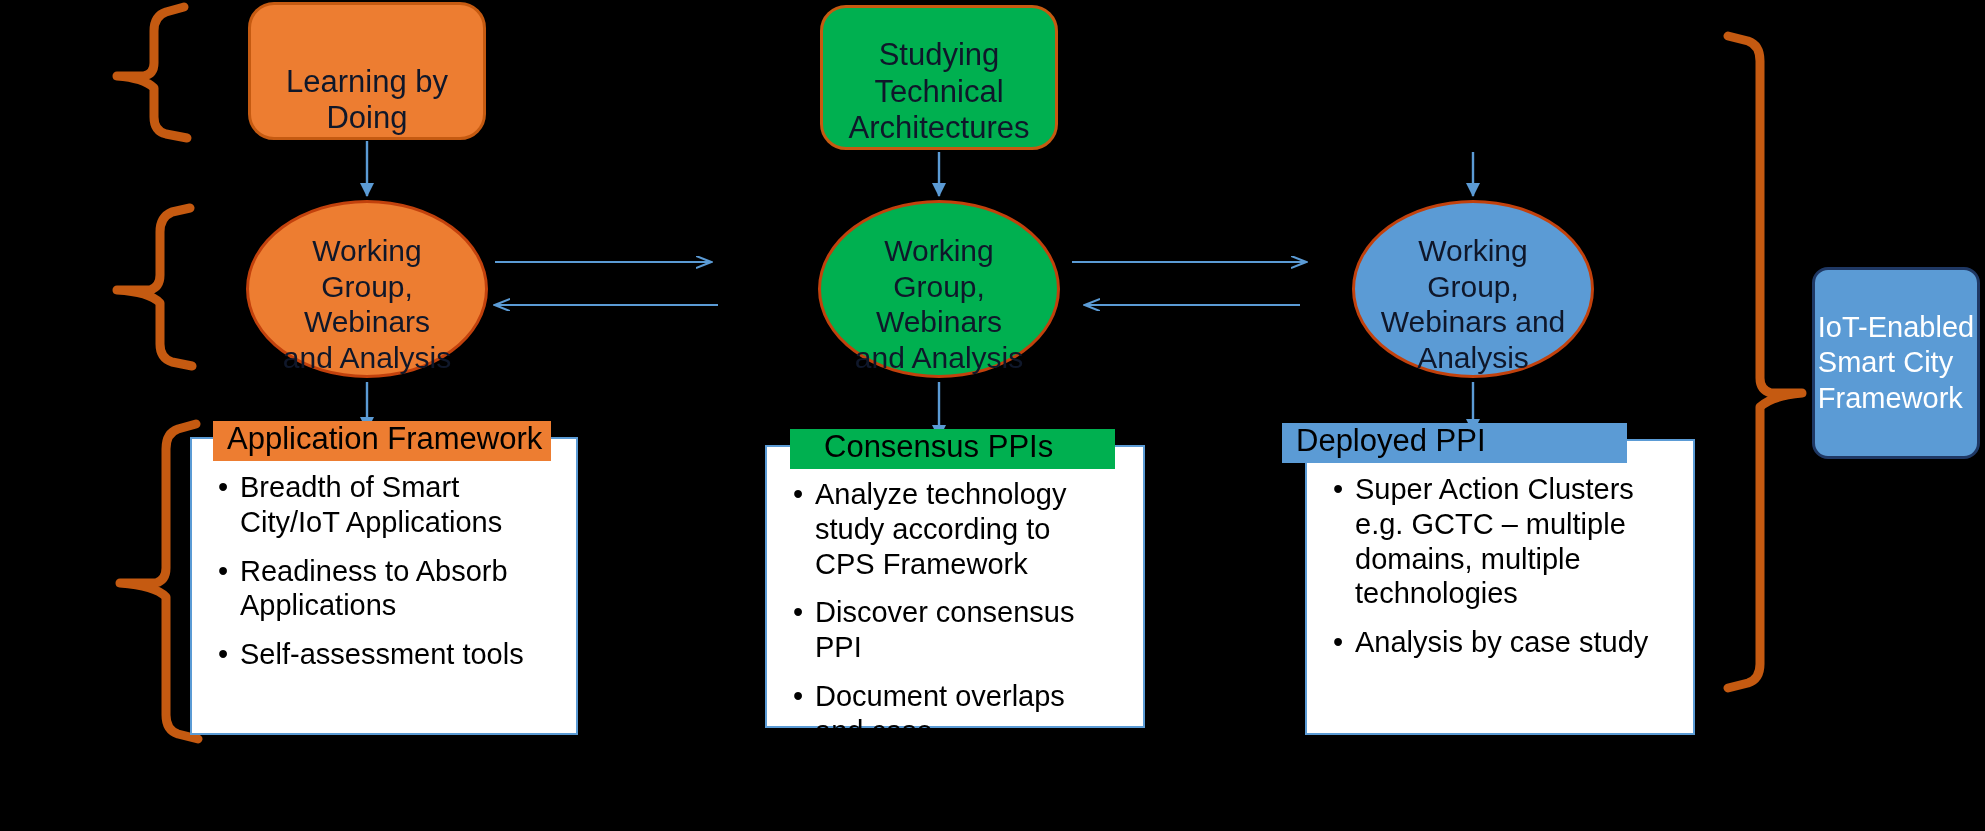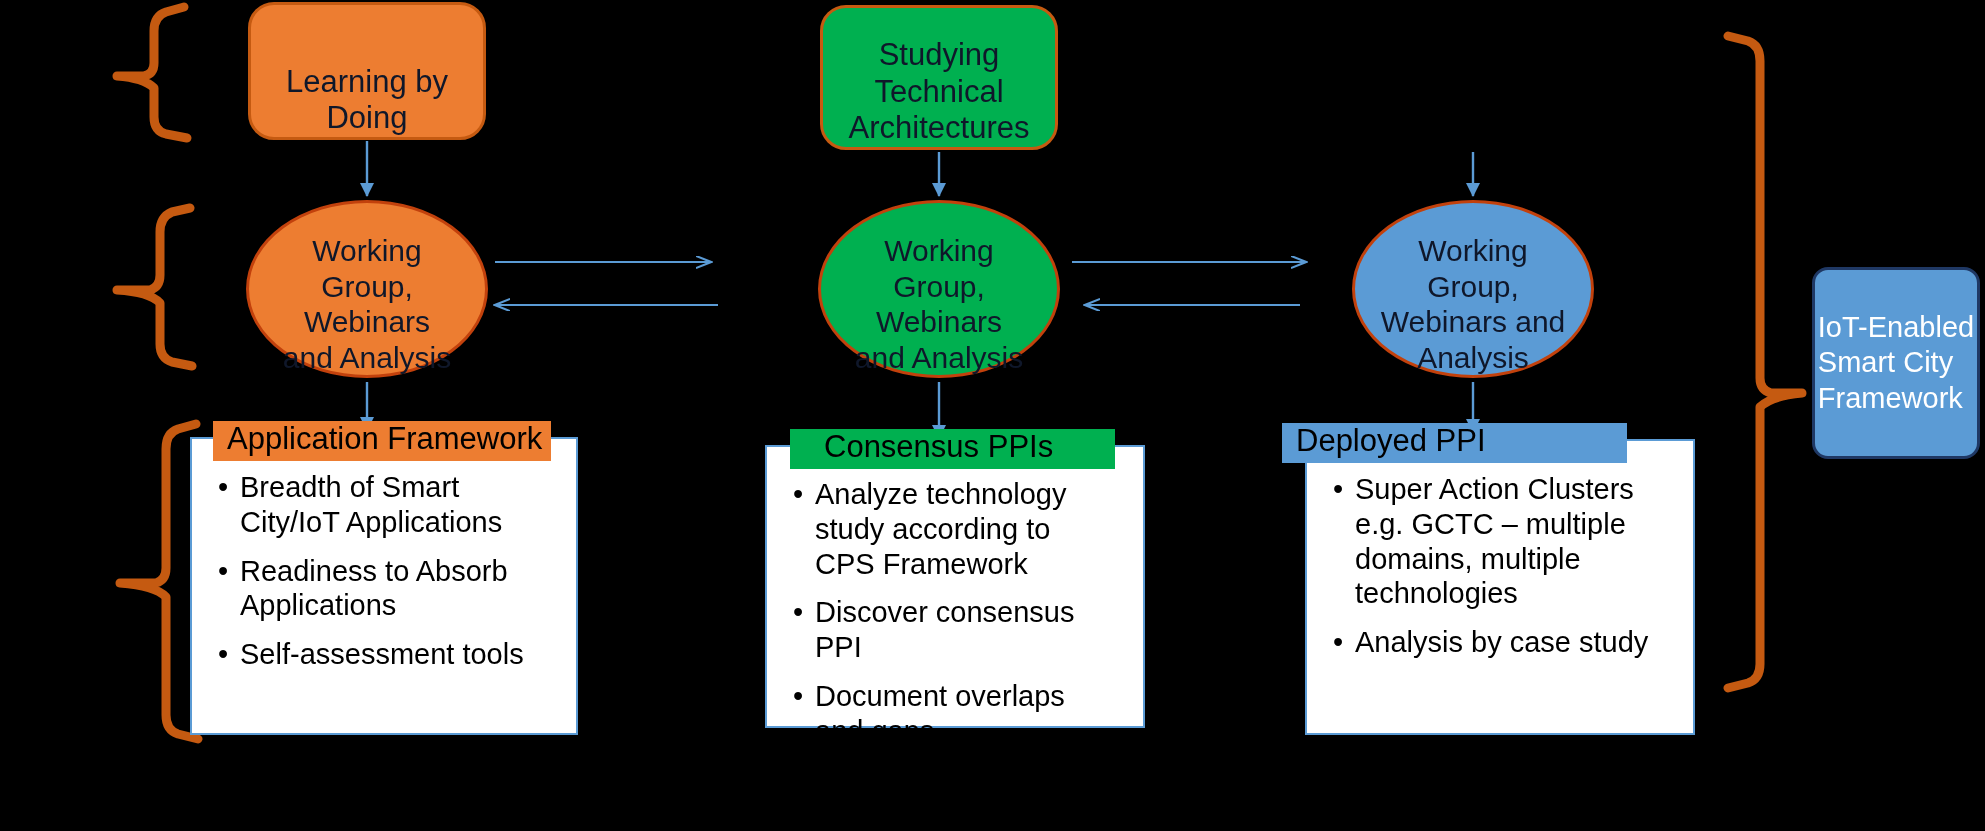--- a/index.html
+++ b/index.html
@@ -234,21 +234,21 @@
       <div class="bullet-row">
         <span class="bullet-dot">•</span>
         <span class="bullet-text">Analyze technology study according to CPS Framework</span>
       </div>
       <div class="bullet-row">
         <span class="bullet-dot">•</span>
         <span class="bullet-text">Discover consensus PPI</span>
       </div>
       <div class="bullet-row">
         <span class="bullet-dot">•</span>
-        <span class="bullet-text">Document overlaps and gaps</span>
+        <span class="bullet-text">Document overlaps and case</span>
       </div>
     </div>
 
   <div class="panel" style="left:1305px; top:439px; width:390px; height:296px;"></div>
   <div class="panel-header blue" style="left:1282px; top:423px; width:345px;">
     <span>Deployed PPI</span>
   </div>
   <div class="panel-body" style="left:1333px; top:472px; width:345px;">
       <div class="bullet-row">
         <span class="bullet-dot">•</span>

